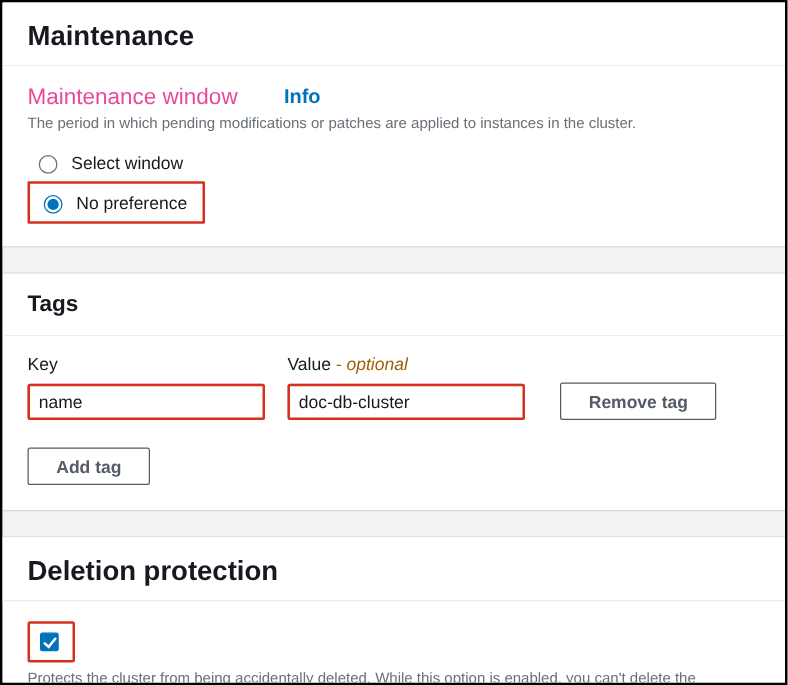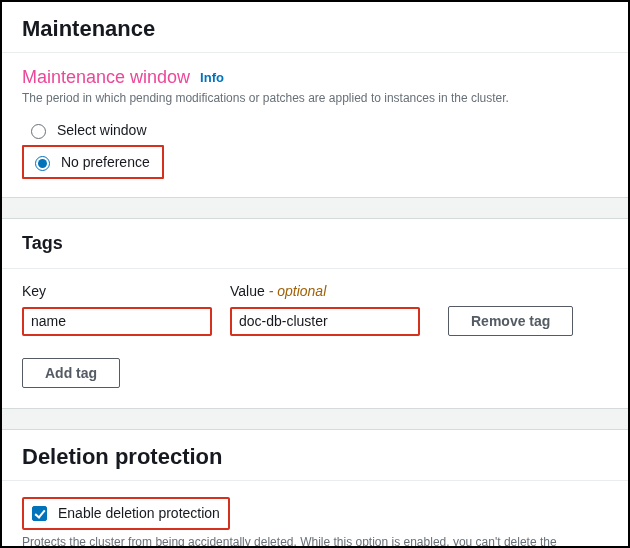--- a/index.html
+++ b/index.html
@@ -26,21 +26,22 @@
     font-weight: 700;
     color: #16191f;
   }
   .panel-body { padding: 14px 20px 18px 20px; background: #fff; }
   .field-label-row { display: flex; align-items: center; gap: 10px; }
   .field-label { color: #ec4899; font-size: 18px; }
   .info-link {
     color: #0073bb;
     font-weight: 700;
     cursor: pointer;
-    font-size: 13px;
+    font-size: 16px;
+    margin-left: 27px;
   }
   .field-desc {
     color: #687078;
     font-size: 12px;
     margin-top: 2px;
     line-height: 1.4;
   }
   .radio-group { margin-top: 10px; }
   .radio-row {
     display: flex;
@@ -209,18 +210,17 @@
 <div class="section-divider"></div>
 
 <div class="panel">
   <div class="panel-header" style="border-bottom:1px solid #eaeded;">
     <h2>Deletion protection</h2>
   </div>
   <div class="dp-body">
     <span class="hl-red-block">
       <label class="checkbox-row">
         <input type="checkbox" class="checkbox" checked="" style="">
-        <span class="cb-label">Enable deletion protection</span>
       </label>
     </span>
     <div class="dp-desc">Protects the cluster from being accidentally deleted. While this option is enabled, you can't delete the cluster.</div>
   </div>
 </div>
 
 </body></html>

